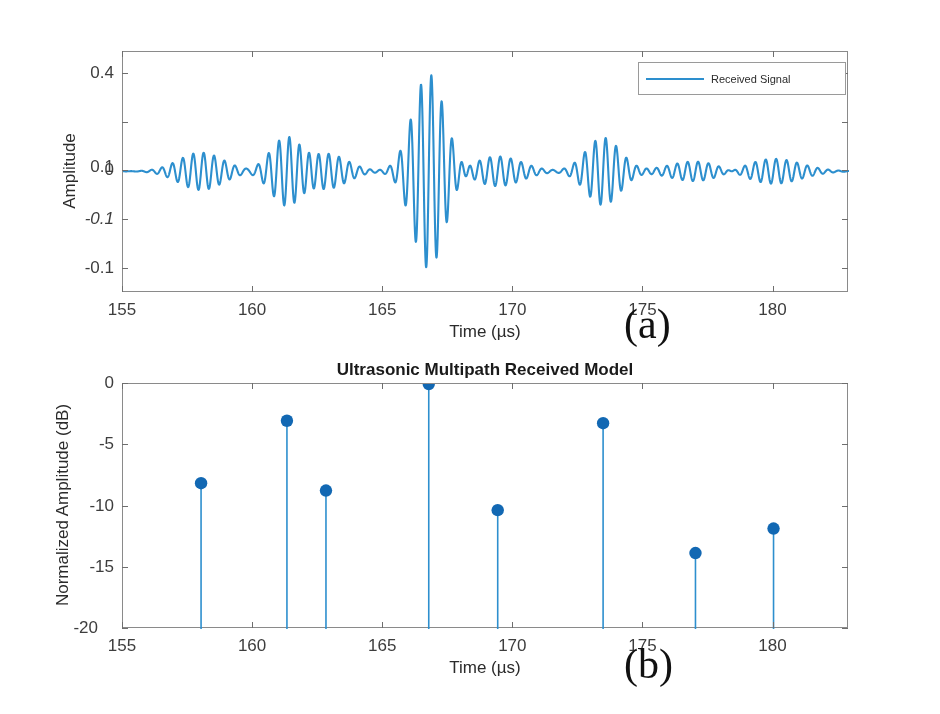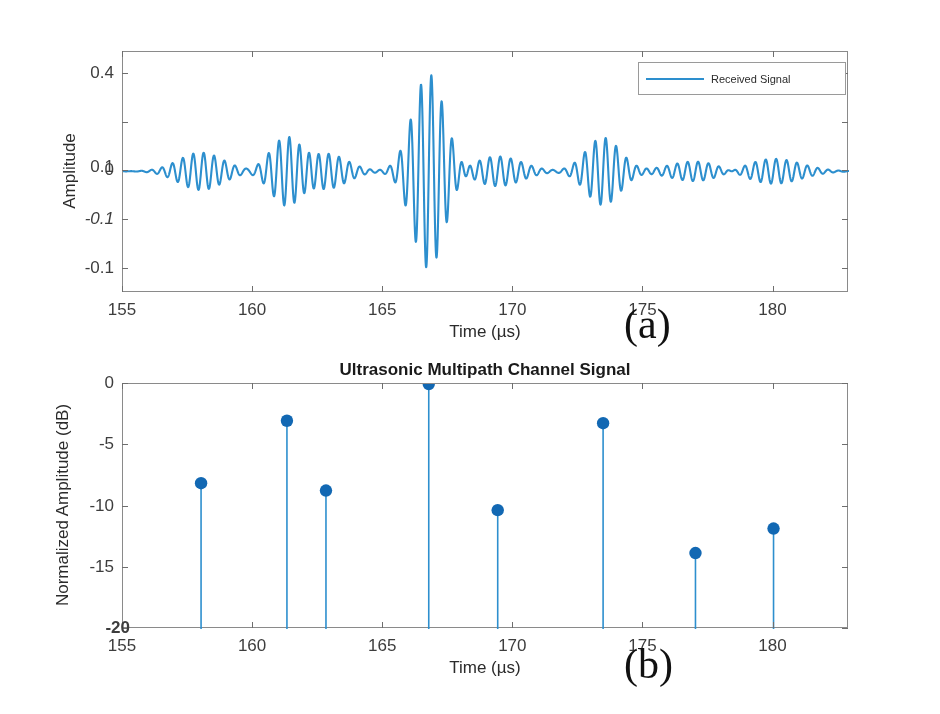--- a/index.html
+++ b/index.html
@@ -149,21 +149,21 @@
     <div class="legend" style="left:638px;top:62px;width:208px;height:33px;">
       <span class="legend-line"></span>
       <span class="legend-label">Received Signal</span>
     </div>
 
     <div class="panel-letter" style="left:624px;top:300px;">(a)</div>
   </div>
 
   <div class="panel">
 
-    <div class="chart-title" style="left:485px;top:360px;">Ultrasonic Multipath Channel Signal</div>
+    <div class="chart-title" style="left:485px;top:360px;">Ultrasonic Multipath Received Model</div>
 
     <div class="axes-box" id="axes-b" style="left:122px;top:383px;width:726px;height:245px;">
       <svg class="plot-svg" id="svg-b" width="726" height="245">
           <line x1="78.06" y1="245.00" x2="78.06" y2="99.22" stroke="#2d8fce" stroke-width="1.6"></line>
           <circle cx="78.06" cy="99.22" r="6.2" fill="#1268b3"></circle>
           <line x1="163.94" y1="245.00" x2="163.94" y2="36.75" stroke="#2d8fce" stroke-width="1.6"></line>
           <circle cx="163.94" cy="36.75" r="6.2" fill="#1268b3"></circle>
           <line x1="202.97" y1="245.00" x2="202.97" y2="106.57" stroke="#2d8fce" stroke-width="1.6"></line>
           <circle cx="202.97" cy="106.57" r="6.2" fill="#1268b3"></circle>
           <line x1="305.75" y1="245.00" x2="305.75" y2="0.00" stroke="#2d8fce" stroke-width="1.6"></line>
@@ -205,21 +205,21 @@
         <div class="tick y" style="left: 842px; top: 444.25px;"></div>
         <div class="ticklabel y" style="left: 60px; width: 54px; top: 444.25px;">-5</div>
         <div class="tick y" style="left: 122px; top: 505.5px;"></div>
         <div class="tick y" style="left: 842px; top: 505.5px;"></div>
         <div class="ticklabel y" style="left: 60px; width: 54px; top: 505.5px; text-align: right;">-10</div>
         <div class="tick y" style="left: 122px; top: 566.75px;"></div>
         <div class="tick y" style="left: 842px; top: 566.75px;"></div>
         <div class="ticklabel y" style="left: 60px; width: 54px; top: 566.75px;">-15</div>
         <div class="tick y" style="left: 122px; top: 628px;"></div>
         <div class="tick y" style="left: 842px; top: 628px;"></div>
-        <div class="ticklabel y" style="left: 76px; width: 54px; top: 628px; font-weight: bold;">-20</div>
+        <div class="ticklabel y" style="left: 44px; width: 54px; top: 628px;">-20</div>
       </div>
 
     <div class="axis-title x" style="left:485px;top:658px;">Time (µs)</div>
 
     <div class="axis-title y" style="left:53px;top:505px;">Normalized Amplitude (dB)</div>
 
     <div class="panel-letter" style="left:624px;top:640px;">(b)</div>
   </div>
 
 </div>

